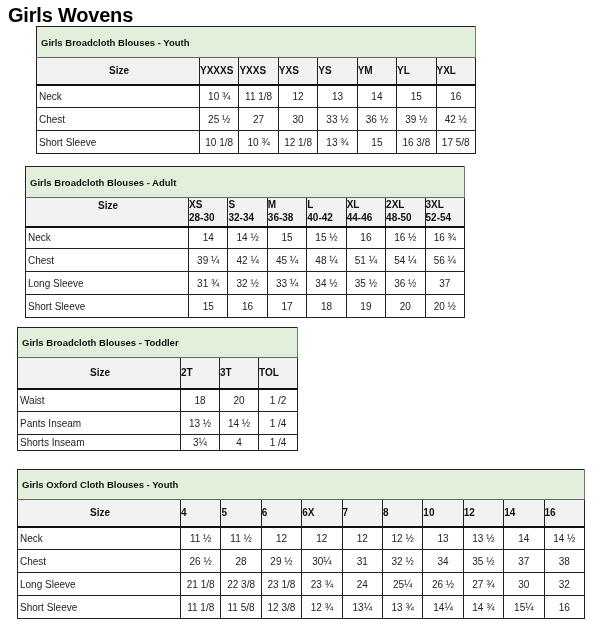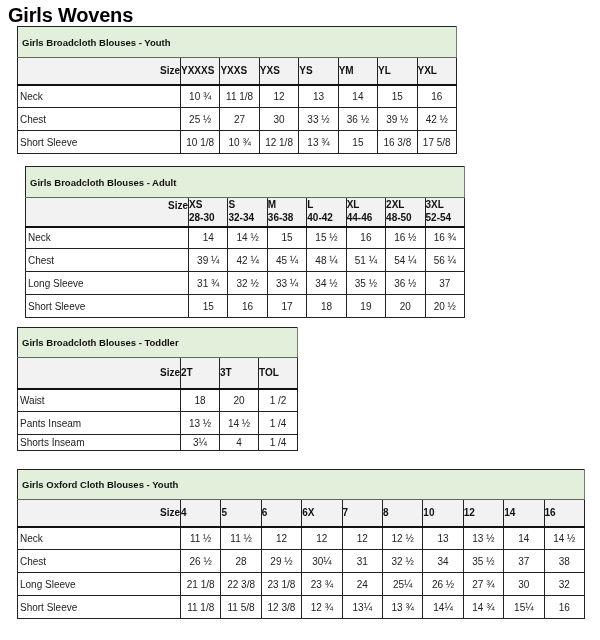--- a/index.html
+++ b/index.html
@@ -21,33 +21,33 @@
     border: 1px solid #222; padding: 0; overflow: hidden; white-space: nowrap;
   }
   table.size-table tr.title-row td {
     background: #e2efda; font-weight: bold; text-align: left; padding-left: 4px;
     font-size: 9.5px; border-bottom: 1.5px solid #666; border-right: 1.5px solid #777;
   }
   table.size-table tr.header-row th {
     background: #f2f2f2; font-weight: bold; text-align: left; font-size: 10px;
     border-bottom: 2px solid #111;
   }
-  table.size-table tr.header-row th.label-col { text-align: right; padding-left: 2px; }
+  table.size-table tr.header-row th.label-col { text-align: center; padding-left: 2px; }
   table.size-table td.label-col { text-align: left; padding-left: 2px; color: #222; }
   table.size-table td.val { text-align: center; color: #222; }
   .adult .header-row th { line-height: 13px; vertical-align: top; }
   .adult .header-row th.label-col { vertical-align: top; padding-top: 1px; }
   .sub { display: block; }
 </style>
 </head>
 <body>
 
 <div class="page-title">Girls Wovens</div>
 
-<table class="size-table" style="top:26px; width:440px;">
+<table class="size-table" style="top:26px; width:440px;margin-left:19px;">
   <colgroup>
     <col style="width:163px">
       <col>
       <col>
       <col>
       <col>
       <col>
       <col>
       <col>
   </colgroup>

